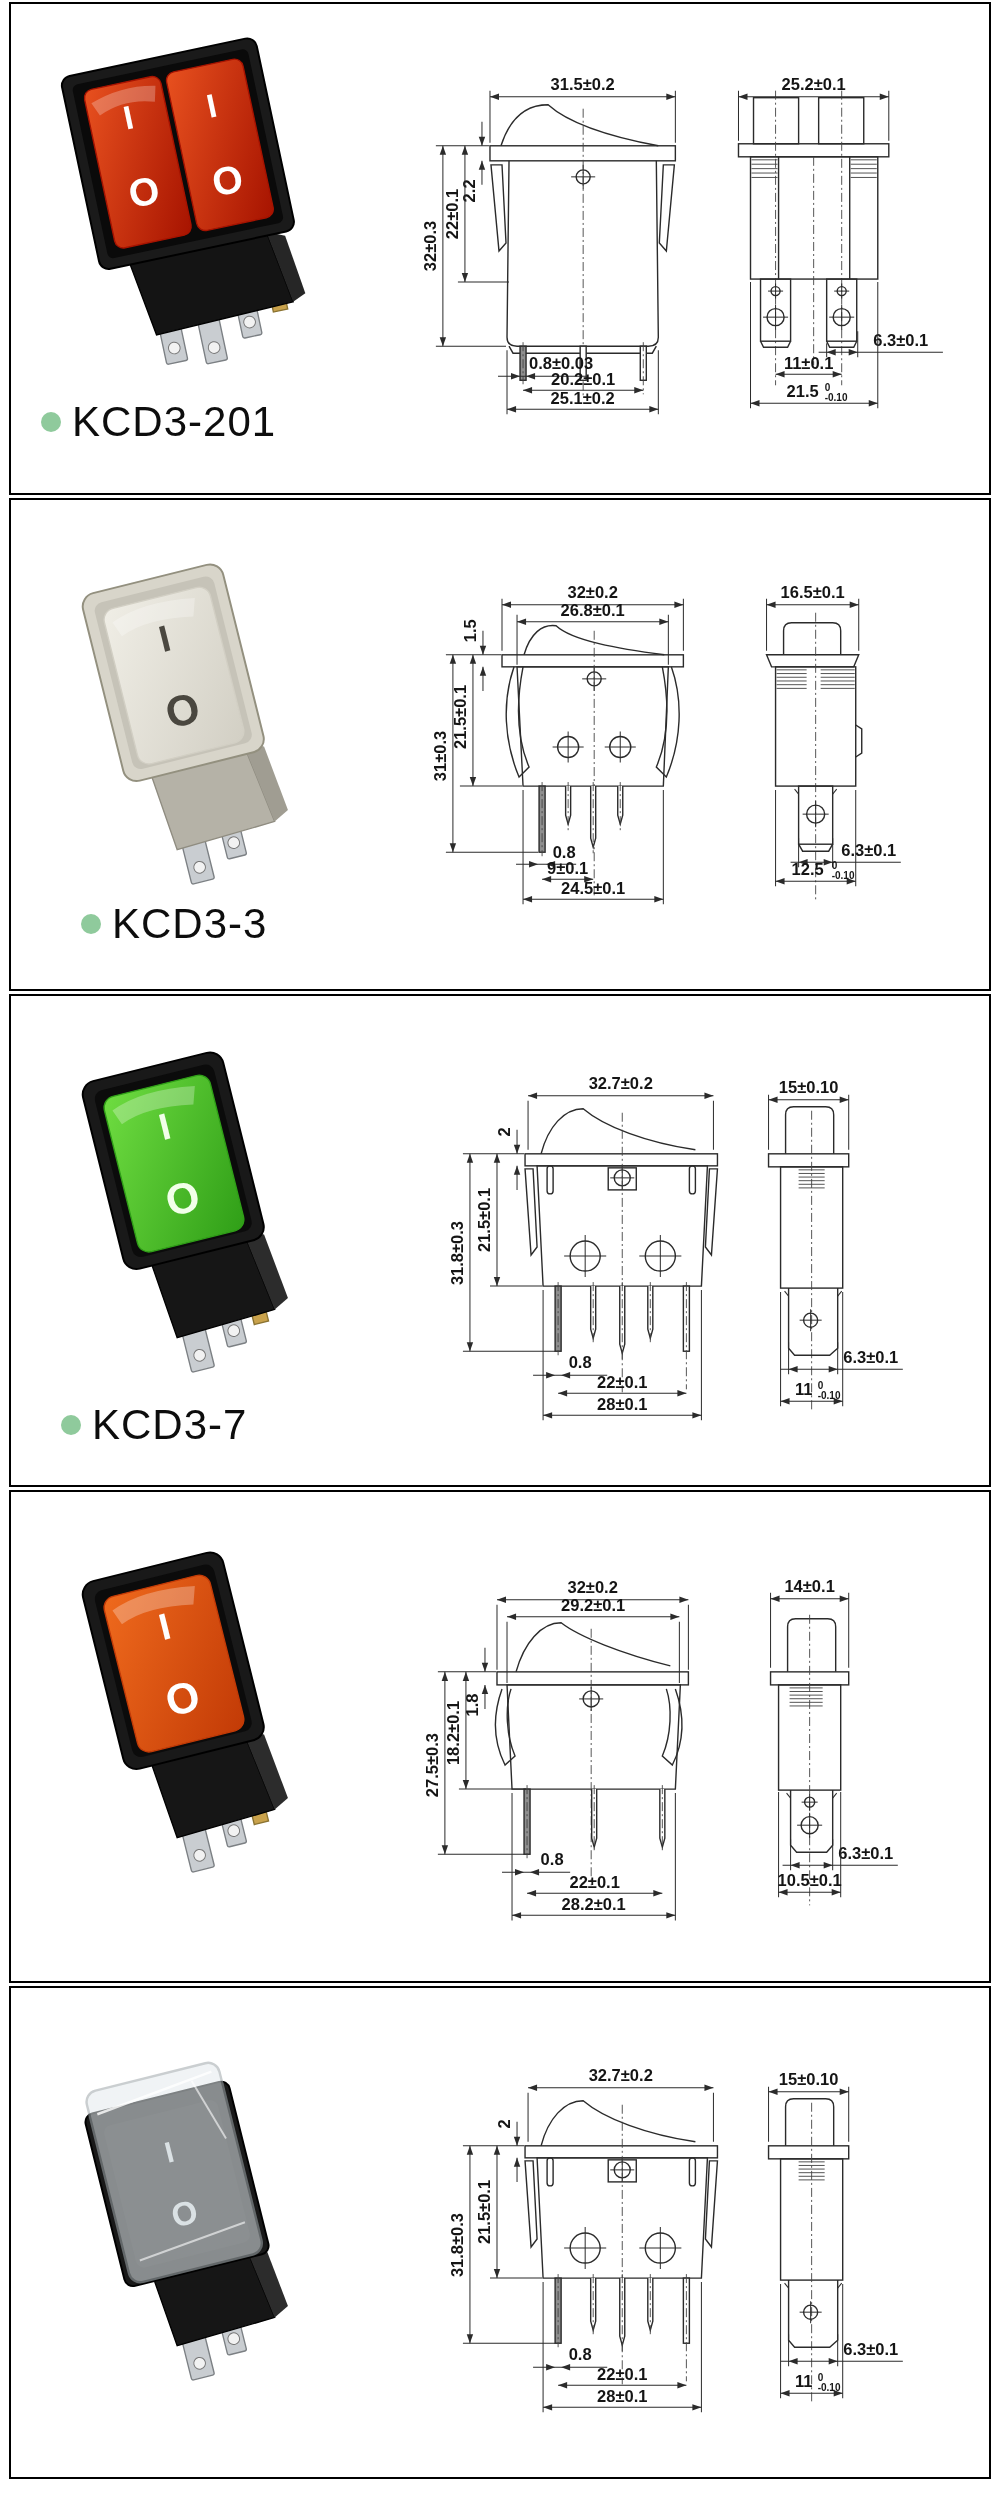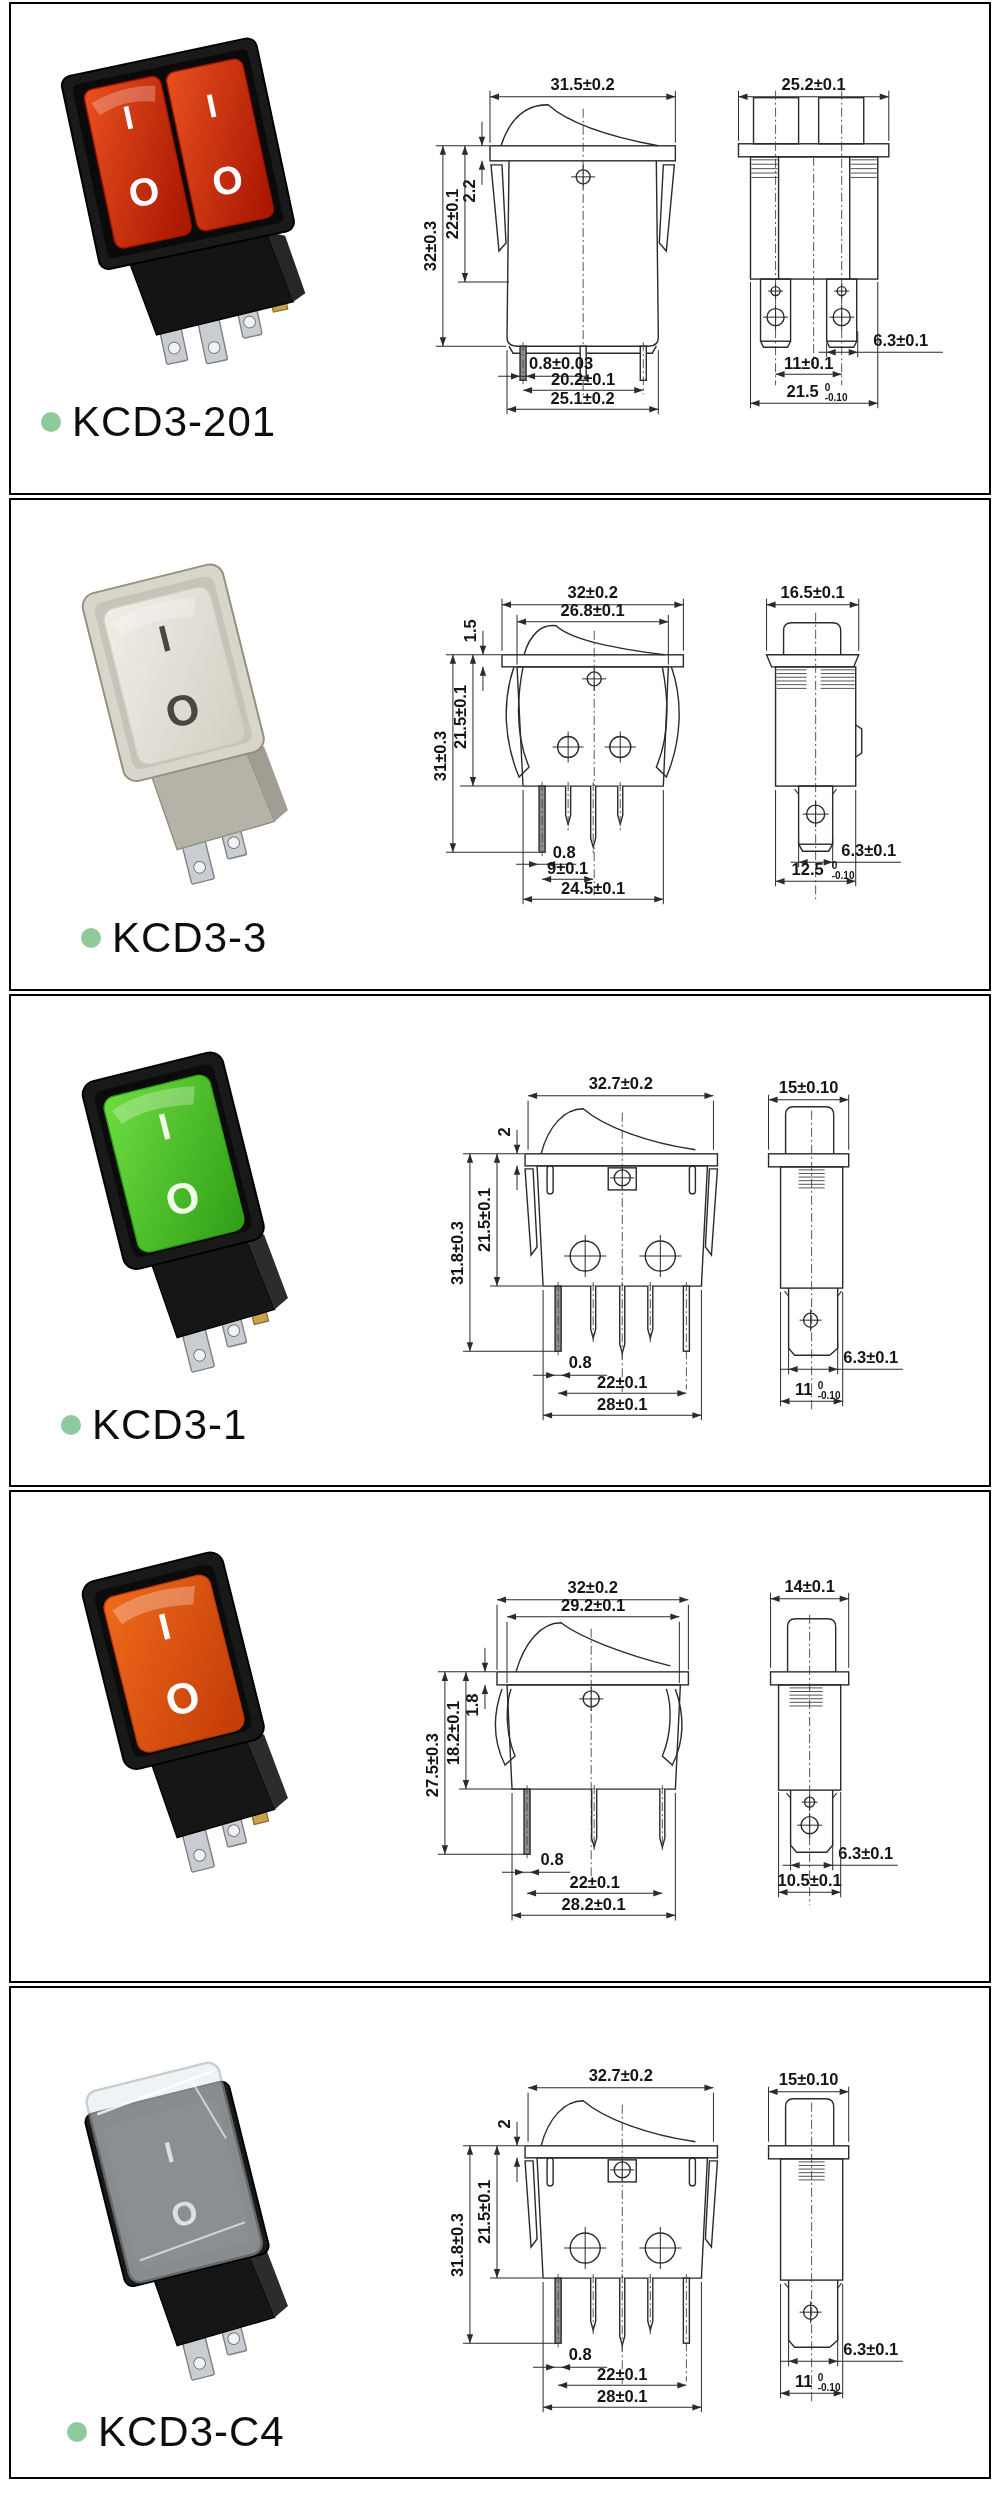--- a/index.html
+++ b/index.html
@@ -184,21 +184,21 @@
           <polygon points="118,225 218,225 230,310 126,314" fill="#b5b2a7" stroke="#8f8c80" stroke-width="1.4"></polygon>
           <polygon points="218,225 238,233 246,302 230,310" fill="#a09d92" stroke="none" stroke-width="1.4"></polygon>
           <rect x="92" y="38" width="148" height="198" rx="14" fill="#d8d5ca" stroke="#93907f" stroke-width="2"></rect>
           <rect x="103" y="49" width="126" height="176" rx="9" fill="#c6c3b8" stroke="none" stroke-width="1.4"></rect>
           <rect x="110" y="58" width="112" height="164" rx="12" fill="url(#rg1)" stroke="#d2cfc4" stroke-width="1.4"></rect>
           <path d="M118,72 Q152,58 206,68 L200,86 Q152,76 124,88 Z" fill="#ffffff" stroke="none" stroke-width="1.4" opacity="0.28"></path>
           <text x="166" y="114" fill="#4a473f" font-size="38" font-weight="bold" text-anchor="middle">I</text>
           <text x="166" y="192" fill="#4a473f" font-size="44" font-weight="bold" text-anchor="middle">O</text>
         </g>
       </svg>
-    <div class="label" style="left:70px;top:414px">
+    <div class="label" style="left:70px;top:400px">
       <span class="bullet" style="background: rgb(143, 202, 156);"></span>
       <span class="model">KCD3-3</span>
     </div>
     <svg id="diag1" class="diagram" viewBox="0 0 976 487">
         <g>
           <path d="M512,154 C518,133 530,123 544,125 C560,140 606,148 652,154" fill="none" stroke="#2b2b2b" stroke-width="1.4"></path>
           <rect x="490" y="154" width="181" height="12" rx="0" fill="none" stroke="#2b2b2b" stroke-width="1.4"></rect>
           <polygon points="505,166 656,166 651,285 511,285" fill="none" stroke="#2b2b2b" stroke-width="1.4"></polygon>
           <path d="M502,166 C490,200 492,240 507,276 L517,266 C505,238 504,202 511,166" fill="none" stroke="#2b2b2b" stroke-width="1.4"></path>
           <path d="M659,166 C671,200 669,240 654,276 L644,266 C656,238 657,202 650,166" fill="none" stroke="#2b2b2b" stroke-width="1.4"></path>
@@ -331,21 +331,21 @@
           <rect x="92" y="38" width="148" height="198" rx="14" fill="#191919" stroke="#000" stroke-width="2"></rect>
           <rect x="103" y="49" width="126" height="176" rx="9" fill="#0b0b0b" stroke="none" stroke-width="1.4"></rect>
           <rect x="110" y="58" width="112" height="164" rx="12" fill="url(#rg2)" stroke="#2f9e17" stroke-width="1.4"></rect>
           <path d="M118,72 Q152,58 206,68 L200,86 Q152,76 124,88 Z" fill="#ffffff" stroke="none" stroke-width="1.4" opacity="0.28"></path>
           <text x="166" y="114" fill="#f1ffe9" font-size="38" font-weight="bold" text-anchor="middle">I</text>
           <text x="166" y="192" fill="#f1ffe9" font-size="44" font-weight="bold" text-anchor="middle">O</text>
         </g>
       </svg>
     <div class="label" style="left:50px;top:405px">
       <span class="bullet" style="background: rgb(143, 202, 156);"></span>
-      <span class="model">KCD3-1</span>
+      <span class="model">KCD3-7</span>
     </div>
     <svg id="diag2" class="diagram" viewBox="0 0 976 487">
         <g>
           <path d="M529,157 C536,130 552,112 571,112 C592,130 635,146 683,153" fill="none" stroke="#2b2b2b" stroke-width="1.4"></path>
           <rect x="513" y="157" width="192" height="12" rx="0" fill="none" stroke="#2b2b2b" stroke-width="1.4"></rect>
           <polygon points="525,169 695,169 689,289 531,289" fill="none" stroke="#2b2b2b" stroke-width="1.4"></polygon>
           <rect x="535" y="169" width="6" height="28" rx="3" fill="none" stroke="#2b2b2b" stroke-width="1.4"></rect>
           <rect x="677" y="169" width="6" height="28" rx="3" fill="none" stroke="#2b2b2b" stroke-width="1.4"></rect>
           <polygon points="513,172 519,258 525,250 521,172" fill="none" stroke="#2b2b2b" stroke-width="1.4"></polygon>
           <polygon points="705,172 699,258 693,250 697,172" fill="none" stroke="#2b2b2b" stroke-width="1.4"></polygon>
@@ -586,24 +586,20 @@
           <rect x="90" y="62" width="152" height="182" rx="9" fill="#191919" stroke="#000" stroke-width="2"></rect>
           <rect x="106" y="78" width="120" height="150" rx="8" fill="#202020" stroke="none" stroke-width="1.4"></rect>
           <text x="166" y="130" fill="#cfd6d9" font-size="30" font-weight="bold" text-anchor="middle">I</text>
           <text x="166" y="196" fill="#cfd6d9" font-size="34" font-weight="bold" text-anchor="middle">O</text>
           <rect x="96" y="40" width="140" height="202" rx="12" fill="#e4ebee" stroke="#9fa7ab" stroke-width="2.5" opacity="0.55"></rect>
           <path d="M104,64 L228,50" fill="none" stroke="#ffffff" stroke-width="2.5" opacity="0.8"></path>
           <path d="M110,220 L224,208" fill="none" stroke="#ffffff" stroke-width="2" opacity="0.6"></path>
           <path d="M206,54 L226,120" fill="none" stroke="#ffffff" stroke-width="2" opacity="0.6"></path>
         </g>
       </svg>
-    <div class="label" style="left:56px;top:420px">
-      <span class="bullet" style="background: rgb(143, 202, 156);"></span>
-      <span class="model">KCD3-C4</span>
-    </div>
     <svg id="diag4" class="diagram" viewBox="0 0 976 487">
         <g>
           <path d="M529,157 C536,130 552,112 571,112 C592,130 635,146 683,153" fill="none" stroke="#2b2b2b" stroke-width="1.4"></path>
           <rect x="513" y="157" width="192" height="12" rx="0" fill="none" stroke="#2b2b2b" stroke-width="1.4"></rect>
           <polygon points="525,169 695,169 689,289 531,289" fill="none" stroke="#2b2b2b" stroke-width="1.4"></polygon>
           <rect x="535" y="169" width="6" height="28" rx="3" fill="none" stroke="#2b2b2b" stroke-width="1.4"></rect>
           <rect x="677" y="169" width="6" height="28" rx="3" fill="none" stroke="#2b2b2b" stroke-width="1.4"></rect>
           <polygon points="513,172 519,258 525,250 521,172" fill="none" stroke="#2b2b2b" stroke-width="1.4"></polygon>
           <polygon points="705,172 699,258 693,250 697,172" fill="none" stroke="#2b2b2b" stroke-width="1.4"></polygon>
           <rect x="596" y="171" width="28" height="22" rx="0" fill="none" stroke="#2b2b2b" stroke-width="1.4"></rect>

